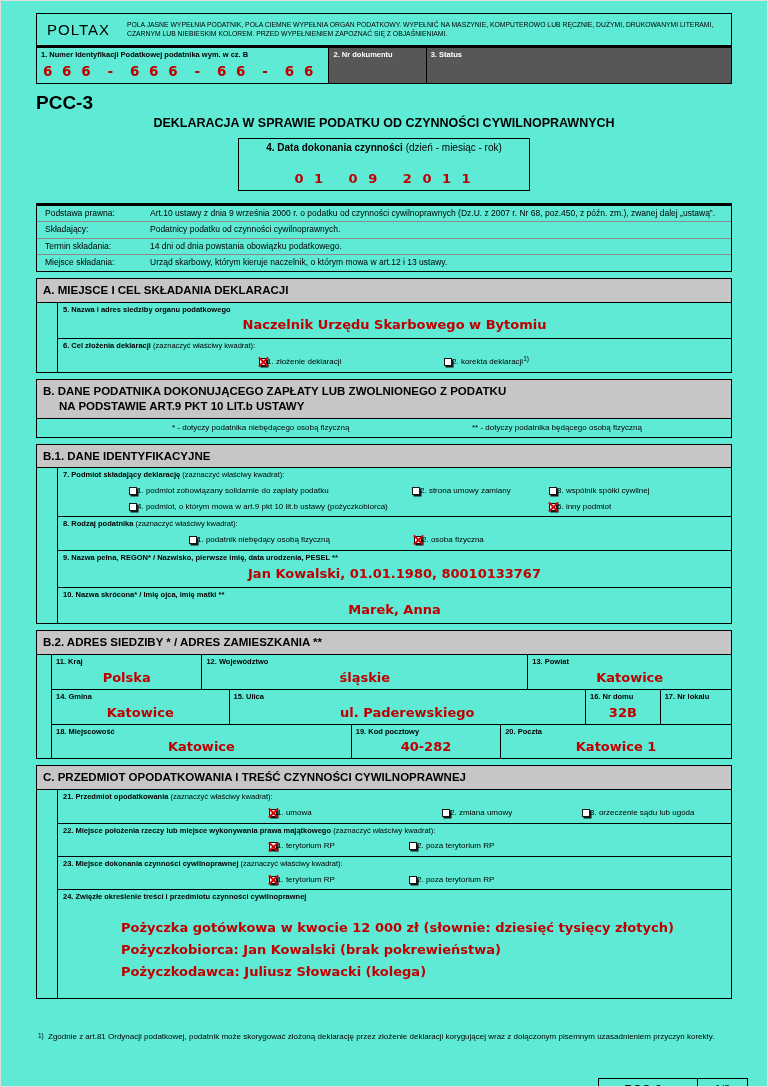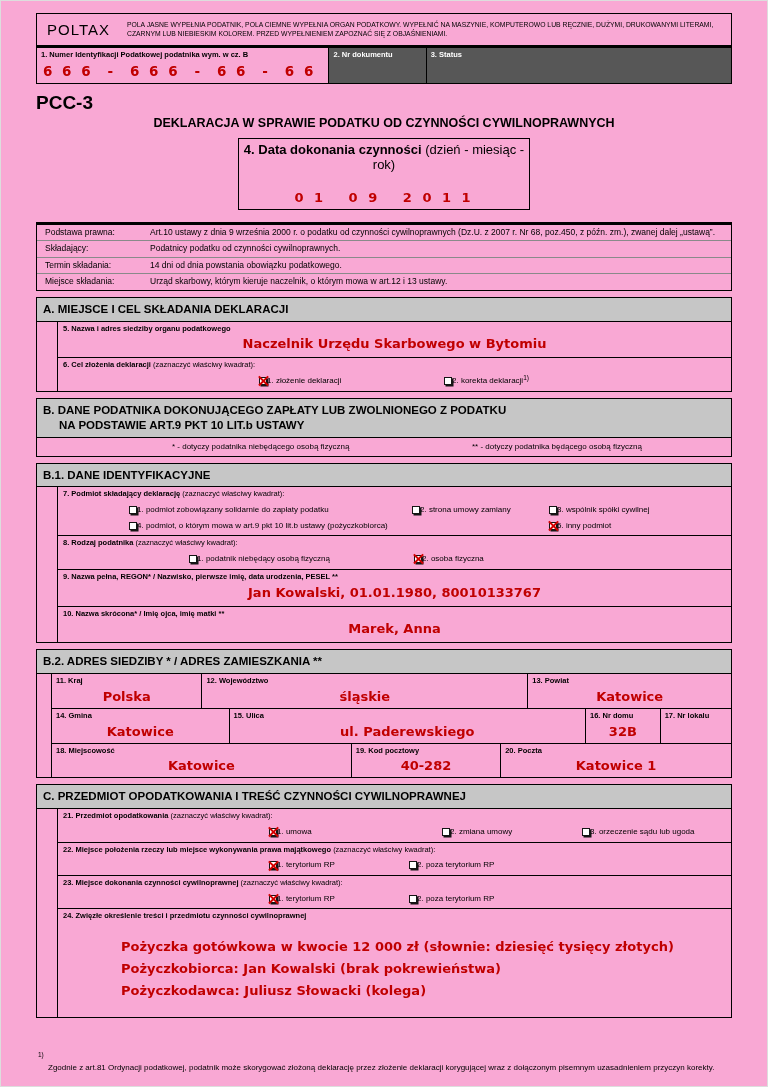--- a/index.html
+++ b/index.html
@@ -1,17 +1,17 @@
 <!DOCTYPE html>
 <html lang="pl"><head>
 <meta charset="utf-8">
 <style>
   * { box-sizing: border-box; margin: 0; padding: 0; }
   html, body { background: #fff; }
-  .page { width: 768px; height: 1087px; background: #f9a8d4; position: relative;
+  .page { width: 768px; height: 1087px; background: #5eead4; position: relative;
           font-family: "Liberation Sans", sans-serif; color: #000; overflow: hidden;
           border: 1px solid #ddd; }
   .inner { position: absolute; left: 35px; right: 35px; top: 12px; }
   .b { font-weight: bold; }
   .hint { font-weight: normal; }
 
   
   .hdr { display: flex; align-items: center; border: 1px solid #000; border-bottom-width: 3px; }
   .hdr-logo { flex: 0 0 90px; font-size: 15px; letter-spacing: 1px; padding: 7px 4px 7px 10px; }
   .hdr-note { flex: 1; font-size: 6.8px; line-height: 1.3; padding: 3px 8px 3px 0; }
@@ -23,21 +23,21 @@
   .nipval { color: #c00000; font-weight: bold; font-size: 13.5px; letter-spacing: 2.5px;
             padding: 3px 0 0 2px; font-family: "DejaVu Sans", sans-serif; white-space: pre; }
   .darkcell { background: #575757; color: #fff; padding: 2px 4px; border-left: 1px solid #000; }
   .doccell { flex: 0 0 14%; }
   .statuscell { flex: 1; }
 
   .title { font-size: 19px; font-weight: bold; margin: 8px 0 2px; }
   .subtitle { text-align: center; font-weight: bold; font-size: 12.5px; margin-bottom: 8px; }
 
   .datebox { width: 292px; margin: 4px auto 12px; border: 1px solid #000; text-align: center; padding: 3px 4px 4px; }
-  .dlabel { font-size: 13px; }
+  .dlabel { font-size: 10px; }
   .dval { color: #c00000; font-weight: bold; font-size: 13px; letter-spacing: 3px;
           font-family: "DejaVu Sans", sans-serif; white-space: pre; margin-top: 18px; }
 
   .legal { border: 1px solid #000; border-top: 3px solid #000; }
   .legal-row { display: flex; font-size: 8.5px; line-height: 1.35; padding: 2px 8px 2px 8px; }
   .legal-row + .legal-row { border-top: 1px solid #8a8a8a; }
   .legal-label { flex: 0 0 105px; }
   .legal-text { flex: 1; }
 
   .section { border: 1px solid #000; margin-top: 6px; }
@@ -69,21 +69,21 @@
   .arow + .arow { border-top: 1px solid #000; }
   .acell { padding: 2px 4px 3px; min-height: 31px; }
   .acell + .acell { border-left: 1px solid #000; }
 
   .f24-lines { padding: 15px 0 10px 58px; }
   .f24-line { color: #c00000; font-weight: bold; font-size: 13px; line-height: 22px;
               font-family: "DejaVu Sans", sans-serif; }
 
   .footnote { margin-top: 32px; font-size: 8px; line-height: 1.4; display: flex; padding: 0 2px; }
   .fn-marker { flex: 0 0 10px; font-size: 6.5px; padding-top: 0px; }
-  .fn-text { flex: 1; max-width: 690px; margin-top: 12px; }
+  .fn-text { flex: 1; max-width: 690px; }
 
   .footerboxes { display: flex; justify-content: flex-end; margin-top: 36px; margin-right: -16px; }
   .fb { border: 1px solid #000; padding: 4px 10px; display: flex; align-items: baseline; justify-content: center; }
   .fb-codebox { min-width: 100px; }
   .fb-code { font-weight: bold; font-size: 12.5px; }
   .fb-ver { font-size: 8px; font-weight: bold; }
   .fb-pagebox { min-width: 50px; border-left: none; font-size: 11px; }
 </style>
 </head>
 <body>

